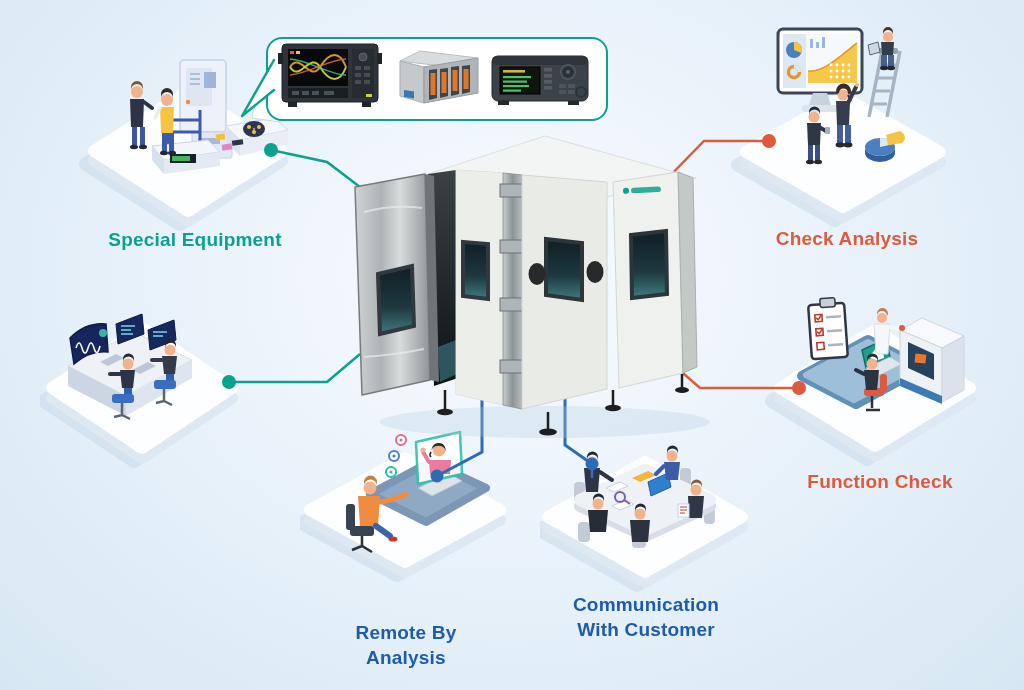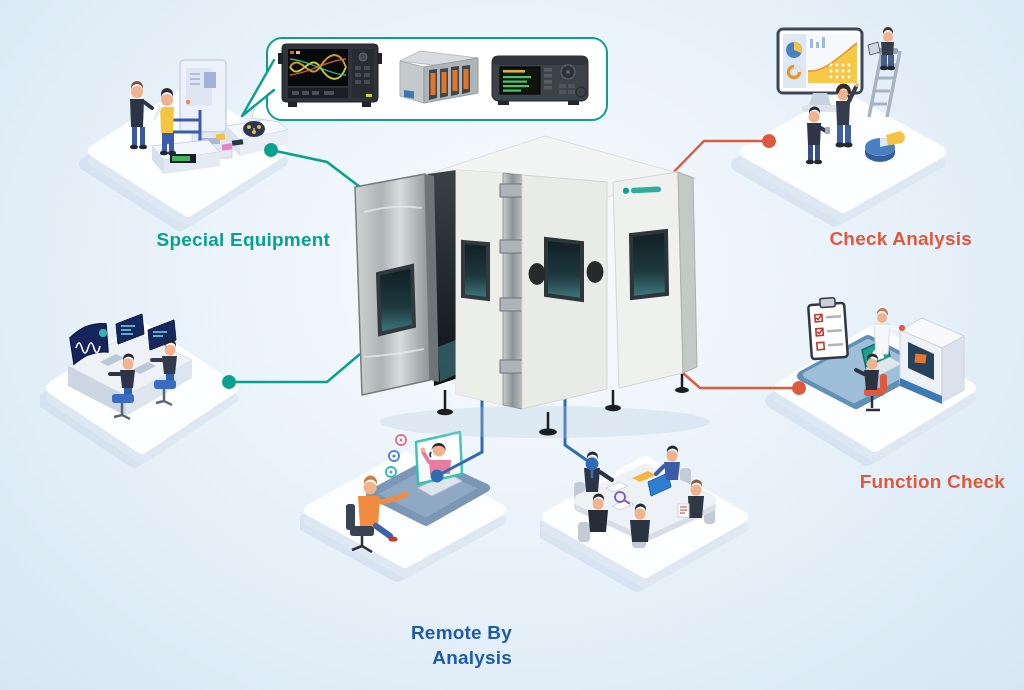--- a/index.html
+++ b/index.html
@@ -4,21 +4,21 @@
 <style>
   html,body{margin:0;padding:0;}
   body{font-family:"Liberation Sans",sans-serif;}
   #canvas{
     position:relative;width:1024px;height:690px;overflow:hidden;
     background:radial-gradient(ellipse at 50% 40%, var(--bg_center,#f8fbfe) 0%, #e9f2fa 48%, var(--bg_edge,#d6e7f3) 100%);
   }
   .abs{position:absolute;}
   .station-label{
     position:absolute;font-weight:bold;font-size:19px;line-height:25px;
-    text-align:right;letter-spacing:.2px;white-space:nowrap;
+    text-align:center;letter-spacing:.2px;white-space:nowrap;
   }
   #callout{
     position:absolute;left:266px;top:37px;width:338px;height:80px;
     background:#ffffff;border:2.5px solid var(--teal,#0aa18d);border-radius:16px;
     z-index:6;
   }
   #callout-tail{position:absolute;left:236px;top:56px;z-index:7;}
   #connectors{position:absolute;left:0;top:0;z-index:4;}
   .station{z-index:2;}
   #chamber{z-index:5;}
@@ -604,15 +604,17 @@
   <div class="station-label" style="left:755px;top:469px;width:250px">
     <div style="color: rgb(222, 90, 62);">Function Check</div>
   </div>
 
   <div class="station-label" style="left:300px;top:592px;width:212px">
     <div style="color: rgb(30, 92, 171); margin-top: 28px;">Remote By</div>
     <div style="color: rgb(30, 92, 171);">Analysis</div>
   </div>
 
   <div class="station-label" style="left:535px;top:592px;width:222px">
+    <div style="color: rgb(30, 92, 171);">Communication</div>
+    <div style="color: rgb(30, 92, 171);">With Customer</div>
   </div>
 
 </div>
 
 </body></html>

